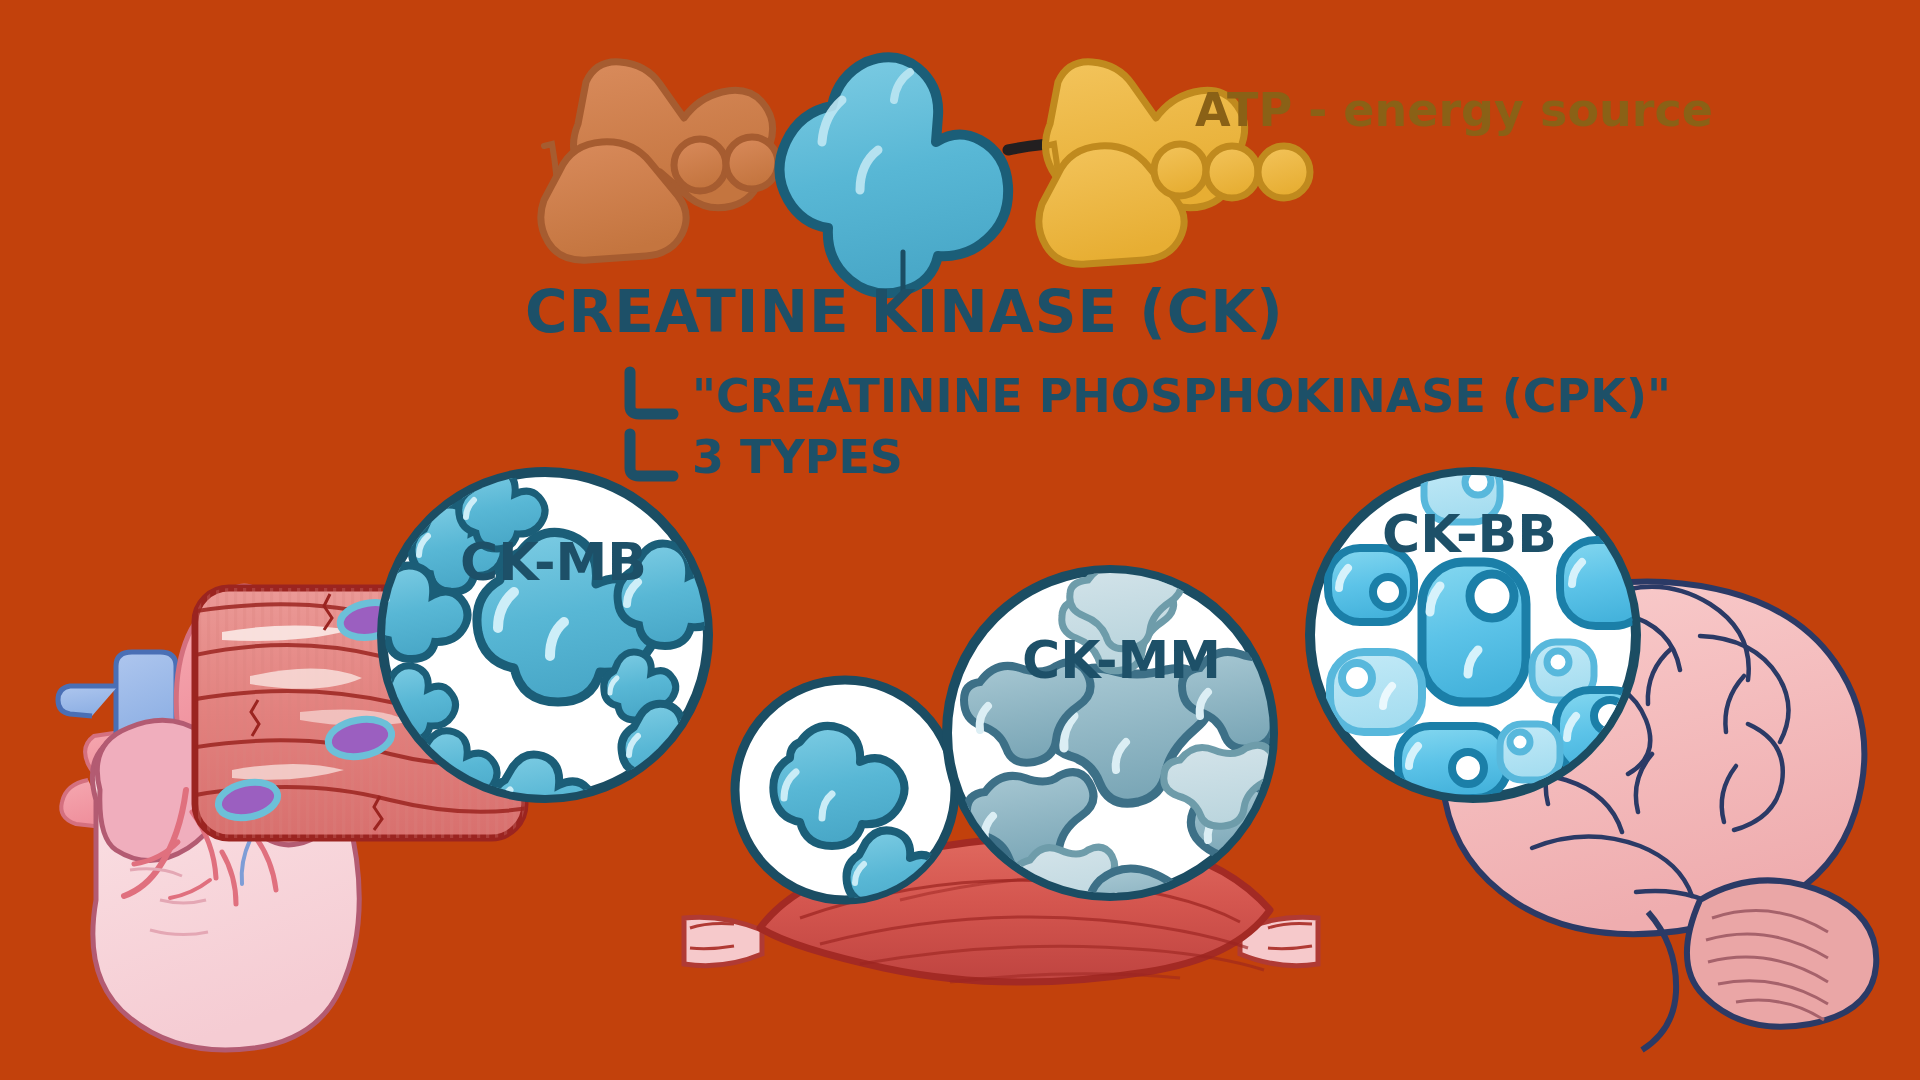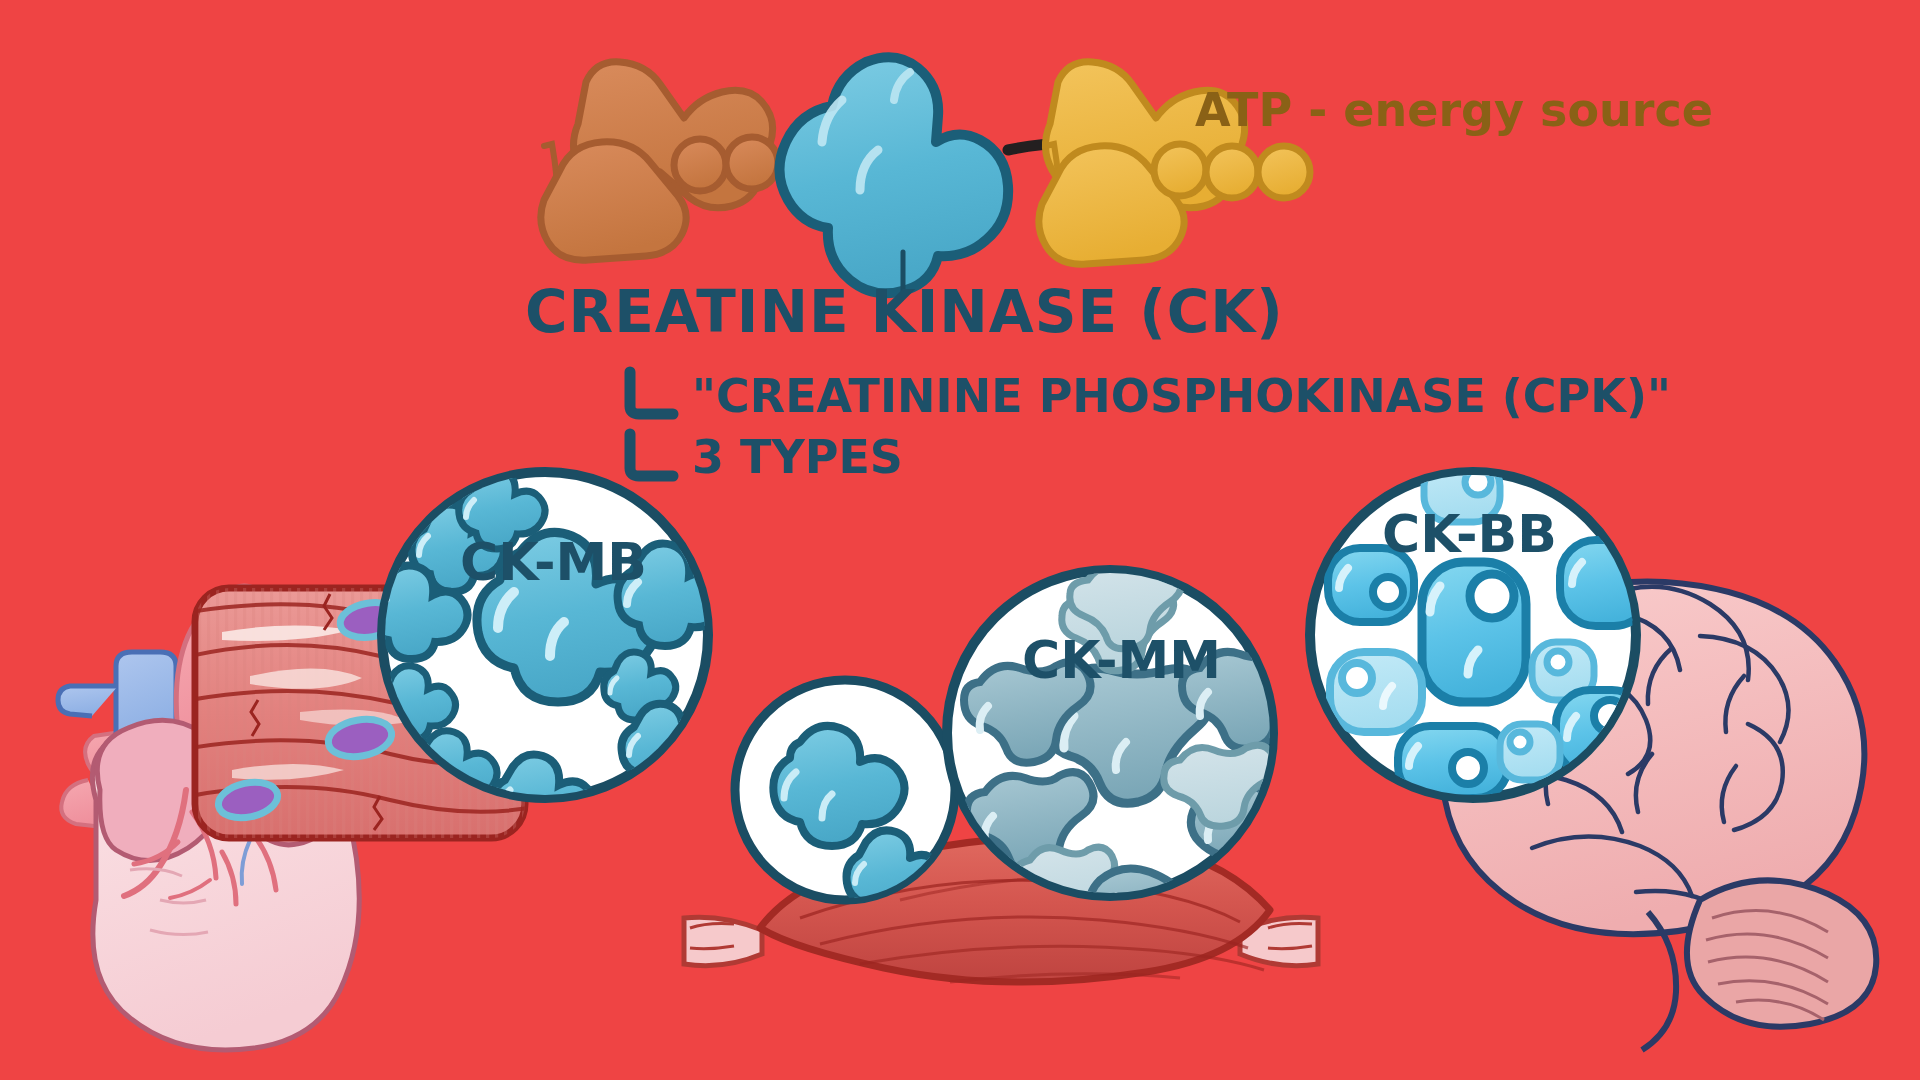--- a/index.html
+++ b/index.html
@@ -1,18 +1,18 @@
 <!DOCTYPE html>
 <html><head>
 <meta charset="utf-8">
 <style>
   html,body{margin:0;padding:0;background:#fff;}
   body{width:1920px;height:1080px;overflow:hidden;
        font-family:"DejaVu Sans", sans-serif;}
-  #stage{position:relative;width:1920px;height:1080px;background:#ef4444;}
+  #stage{position:relative;width:1920px;height:1080px;background:#c2410c;}
   #stage > svg{position:absolute;top:0;left:0;}
   .htext{font-family:"DejaVu Sans", sans-serif;font-weight:700;}
 </style>
 </head>
 <body>
 
 <div id="stage">
 
 <svg width="1920" height="1080" viewBox="0 0 1920 1080" xmlns="http://www.w3.org/2000/svg">
   <defs>

